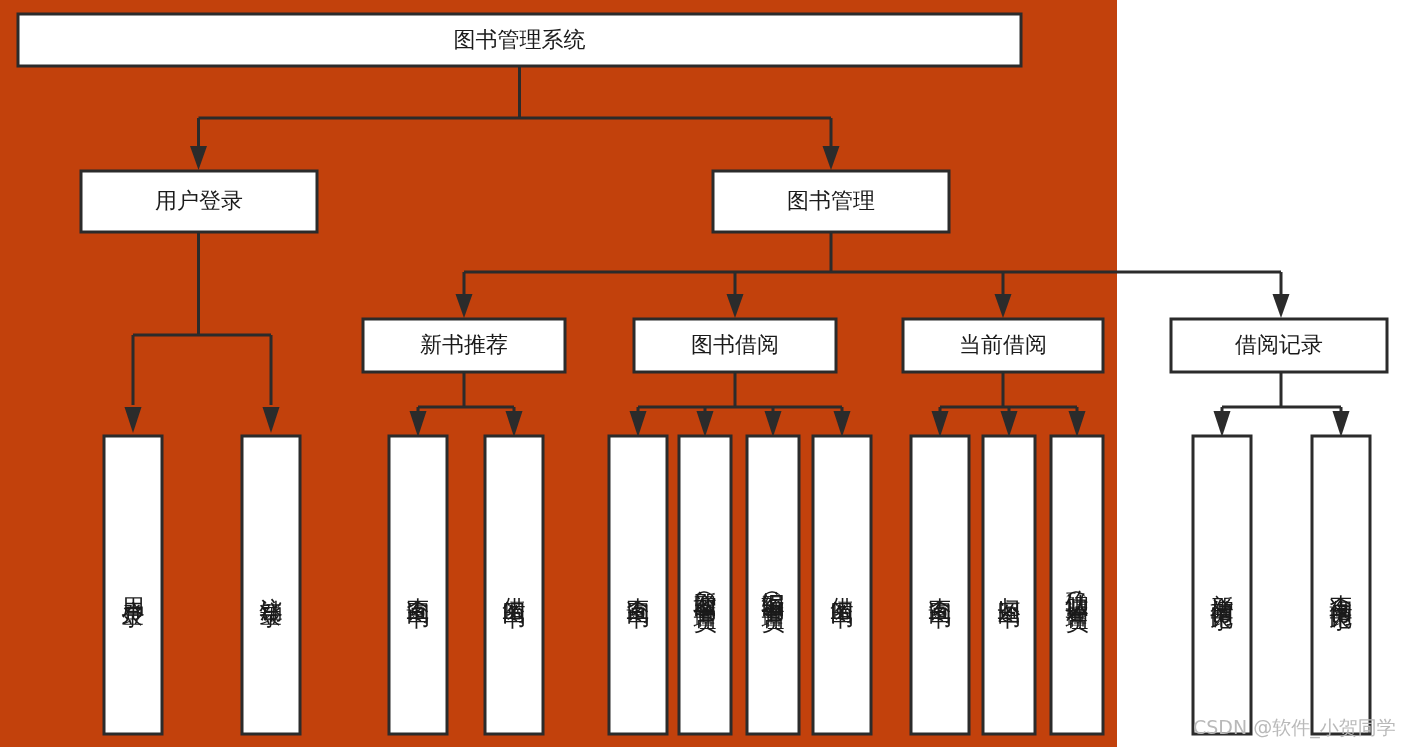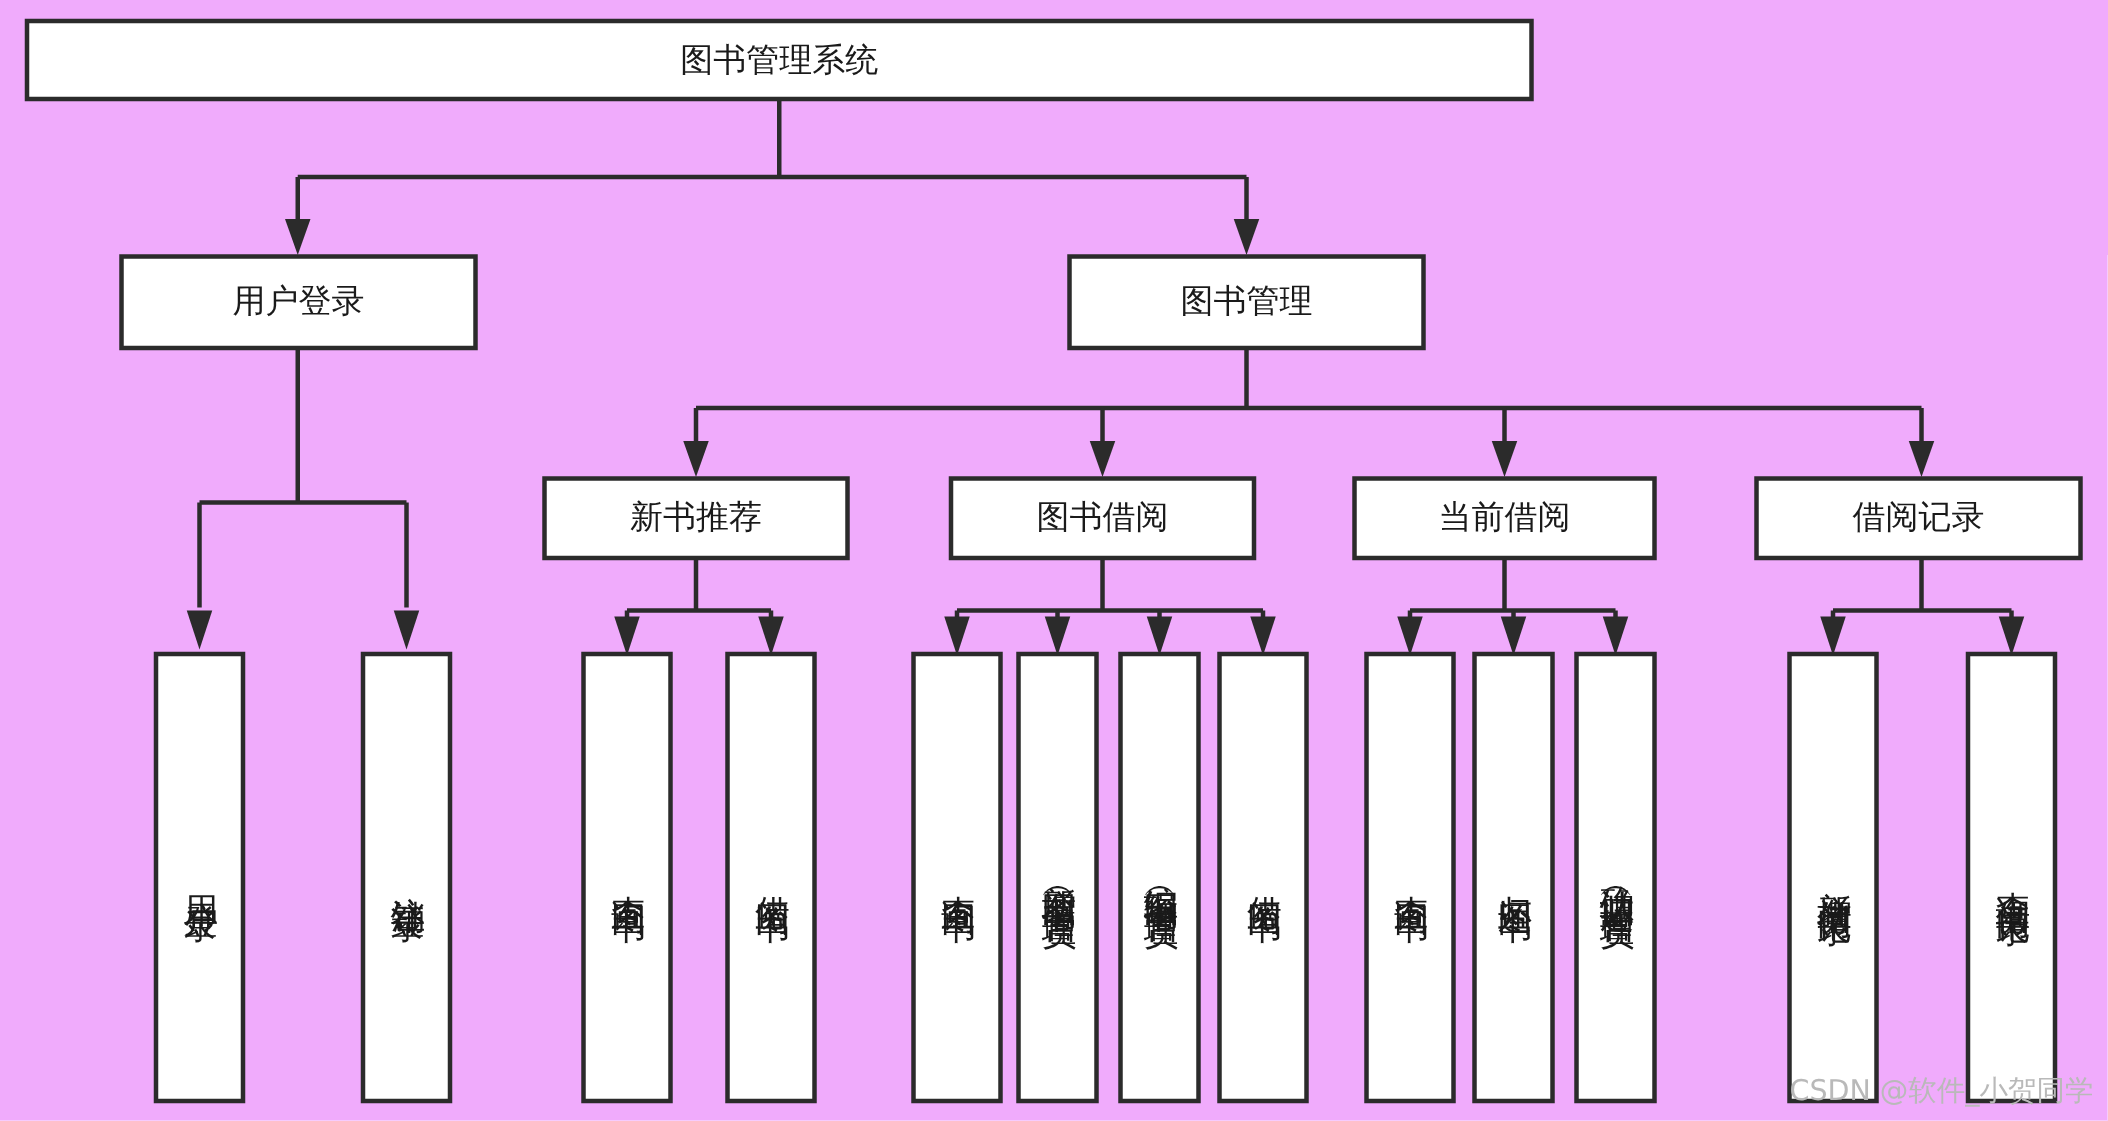--- a/index.html
+++ b/index.html
@@ -9,23 +9,23 @@
     background: #ffffff;
   }
   body {
     width: 1405px;
     height: 747px;
     overflow: hidden;
     font-family: "DejaVu Sans", "Liberation Sans", sans-serif;
   }
   #diagram-root {
     position: relative;
-    width: 1405px;
+    width: 1117px;
     height: 747px;
-    background: #f0abfc;
+    background: #c2410c;
   }
   svg#diagram-svg {
     position: absolute;
     left: 0;
     top: 0;
     width: 1405px;
     height: 747px;
   }
   .node-rect {
     fill: #ffffff;

